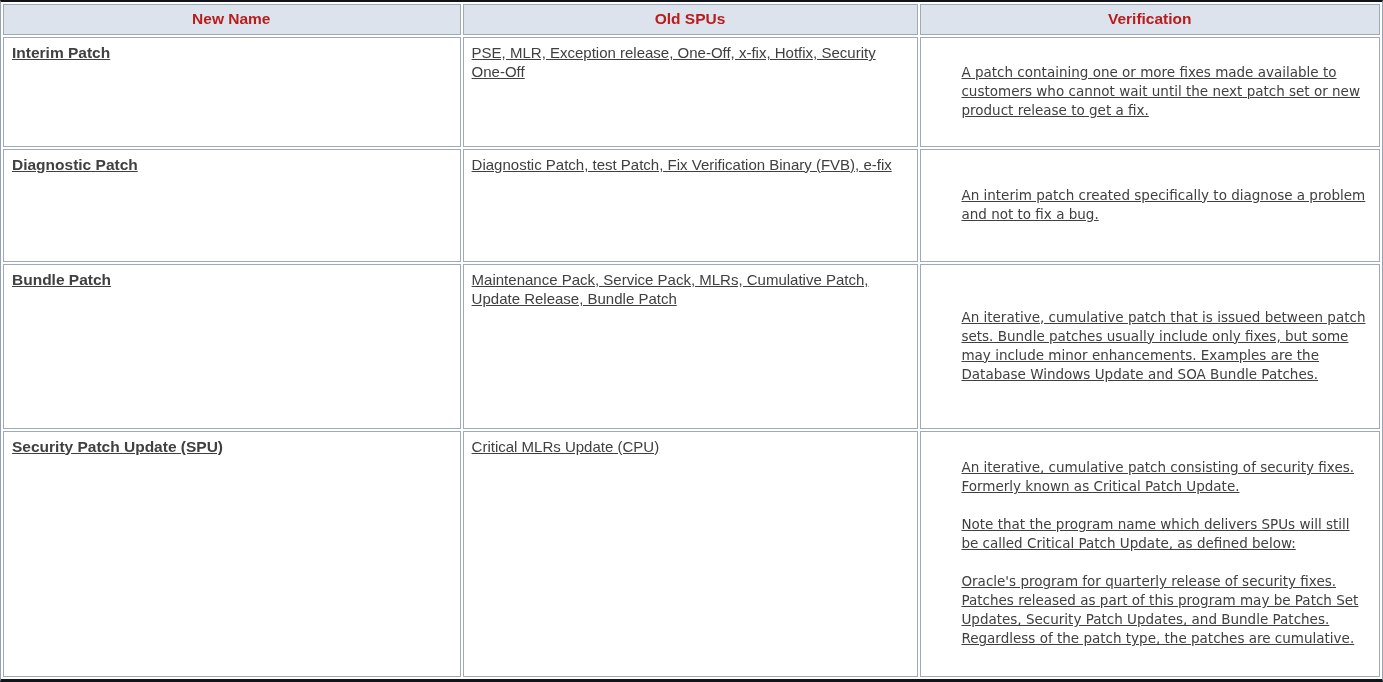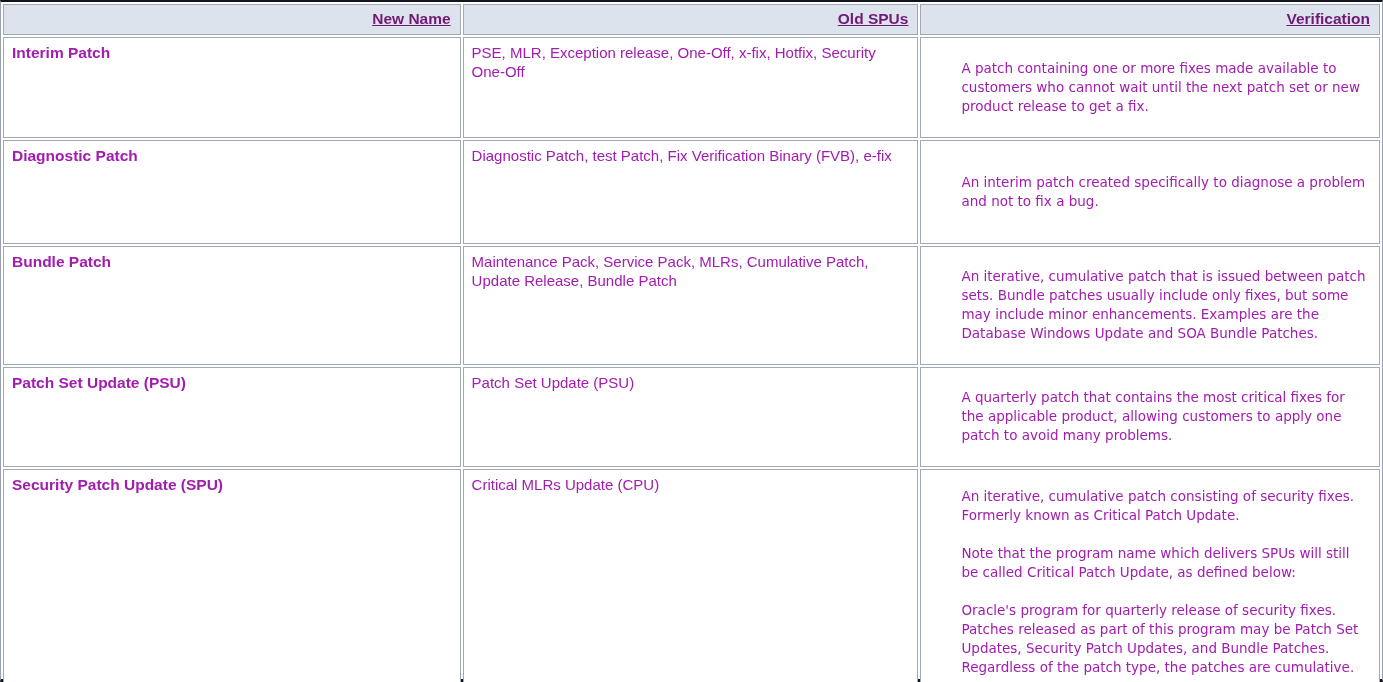--- a/index.html
+++ b/index.html
@@ -26,51 +26,51 @@
     table-layout: fixed;
   }
   th, td {
     box-sizing: border-box;
     border: 1px solid #a0a9b8;
     padding: 5px 9px 6px 8px;
     overflow: hidden;
   }
   th {
     background: #dde3ec;
-    text-align: right;
+    text-align: center;
     font-size: 15.5px;
     font-weight: bold;
-    color: #701a75;
+    color: #b91c1c;
     vertical-align: middle;
     font-family: "Liberation Sans", sans-serif;
-    text-decoration: underline;
   }
   td {
     font-size: 15px;
     line-height: 19px;
-    color: #a21caf;
+    color: #404040;
     vertical-align: top;
     background: #ffffff;
+    text-decoration: underline;
   }
   td.c-new {
     font-weight: bold;
     font-size: 15.5px;
   }
   td.c-desc {
     vertical-align: middle;
     white-space: pre-line;
     font-family: "DejaVu Sans", sans-serif;
     font-size: 13.5px;
     line-height: 19px;
     padding-left: 40px;
   }
   tr.hr   { height: 29px;  }
   tr.r0   { height: 101px; }
   tr.r1   { height: 104px;  }
-  tr.r2   { height: 119px; }
+  tr.r2   { height: 152px; }
   tr.r3   { height: 100px; }
   tr.r4   { height: 227px; }
 </style>
 </head>
 <body>
 
 <div class="frame">
   <table class="patch-table">
     <colgroup>
       <col style="width:33.33%">
@@ -93,25 +93,20 @@
       <tr class="r1">
         <td class="c-new">Diagnostic Patch</td>
         <td class="c-old">Diagnostic Patch, test Patch, Fix Verification Binary (FVB), e-fix</td>
         <td class="c-desc">An interim patch created specifically to diagnose a problem and not to fix a bug.</td>
       </tr>
       <tr class="r2">
         <td class="c-new">Bundle Patch</td>
         <td class="c-old">Maintenance Pack, Service Pack, MLRs, Cumulative Patch, Update Release, Bundle Patch</td>
         <td class="c-desc">An iterative, cumulative patch that is issued between patch sets. Bundle patches usually include only fixes, but some may include minor enhancements. Examples are the Database Windows Update and SOA Bundle Patches.</td>
       </tr>
-      <tr class="r3">
-        <td class="c-new">Patch Set Update (PSU)</td>
-        <td class="c-old">Patch Set Update (PSU)</td>
-        <td class="c-desc">A quarterly patch that contains the most critical fixes for the applicable product, allowing customers to apply one patch to avoid many problems.</td>
-      </tr>
       <tr class="r4">
         <td class="c-new">Security Patch Update (SPU)</td>
         <td class="c-old">Critical MLRs Update (CPU)</td>
         <td class="c-desc">An iterative, cumulative patch consisting of security fixes. Formerly known as Critical Patch Update.
 
 Note that the program name which delivers SPUs will still be called Critical Patch Update, as defined below:
 
 Oracle's program for quarterly release of security fixes. Patches released as part of this program may be Patch Set Updates, Security Patch Updates, and Bundle Patches. Regardless of the patch type, the patches are cumulative.</td>
       </tr>
     </tbody>

